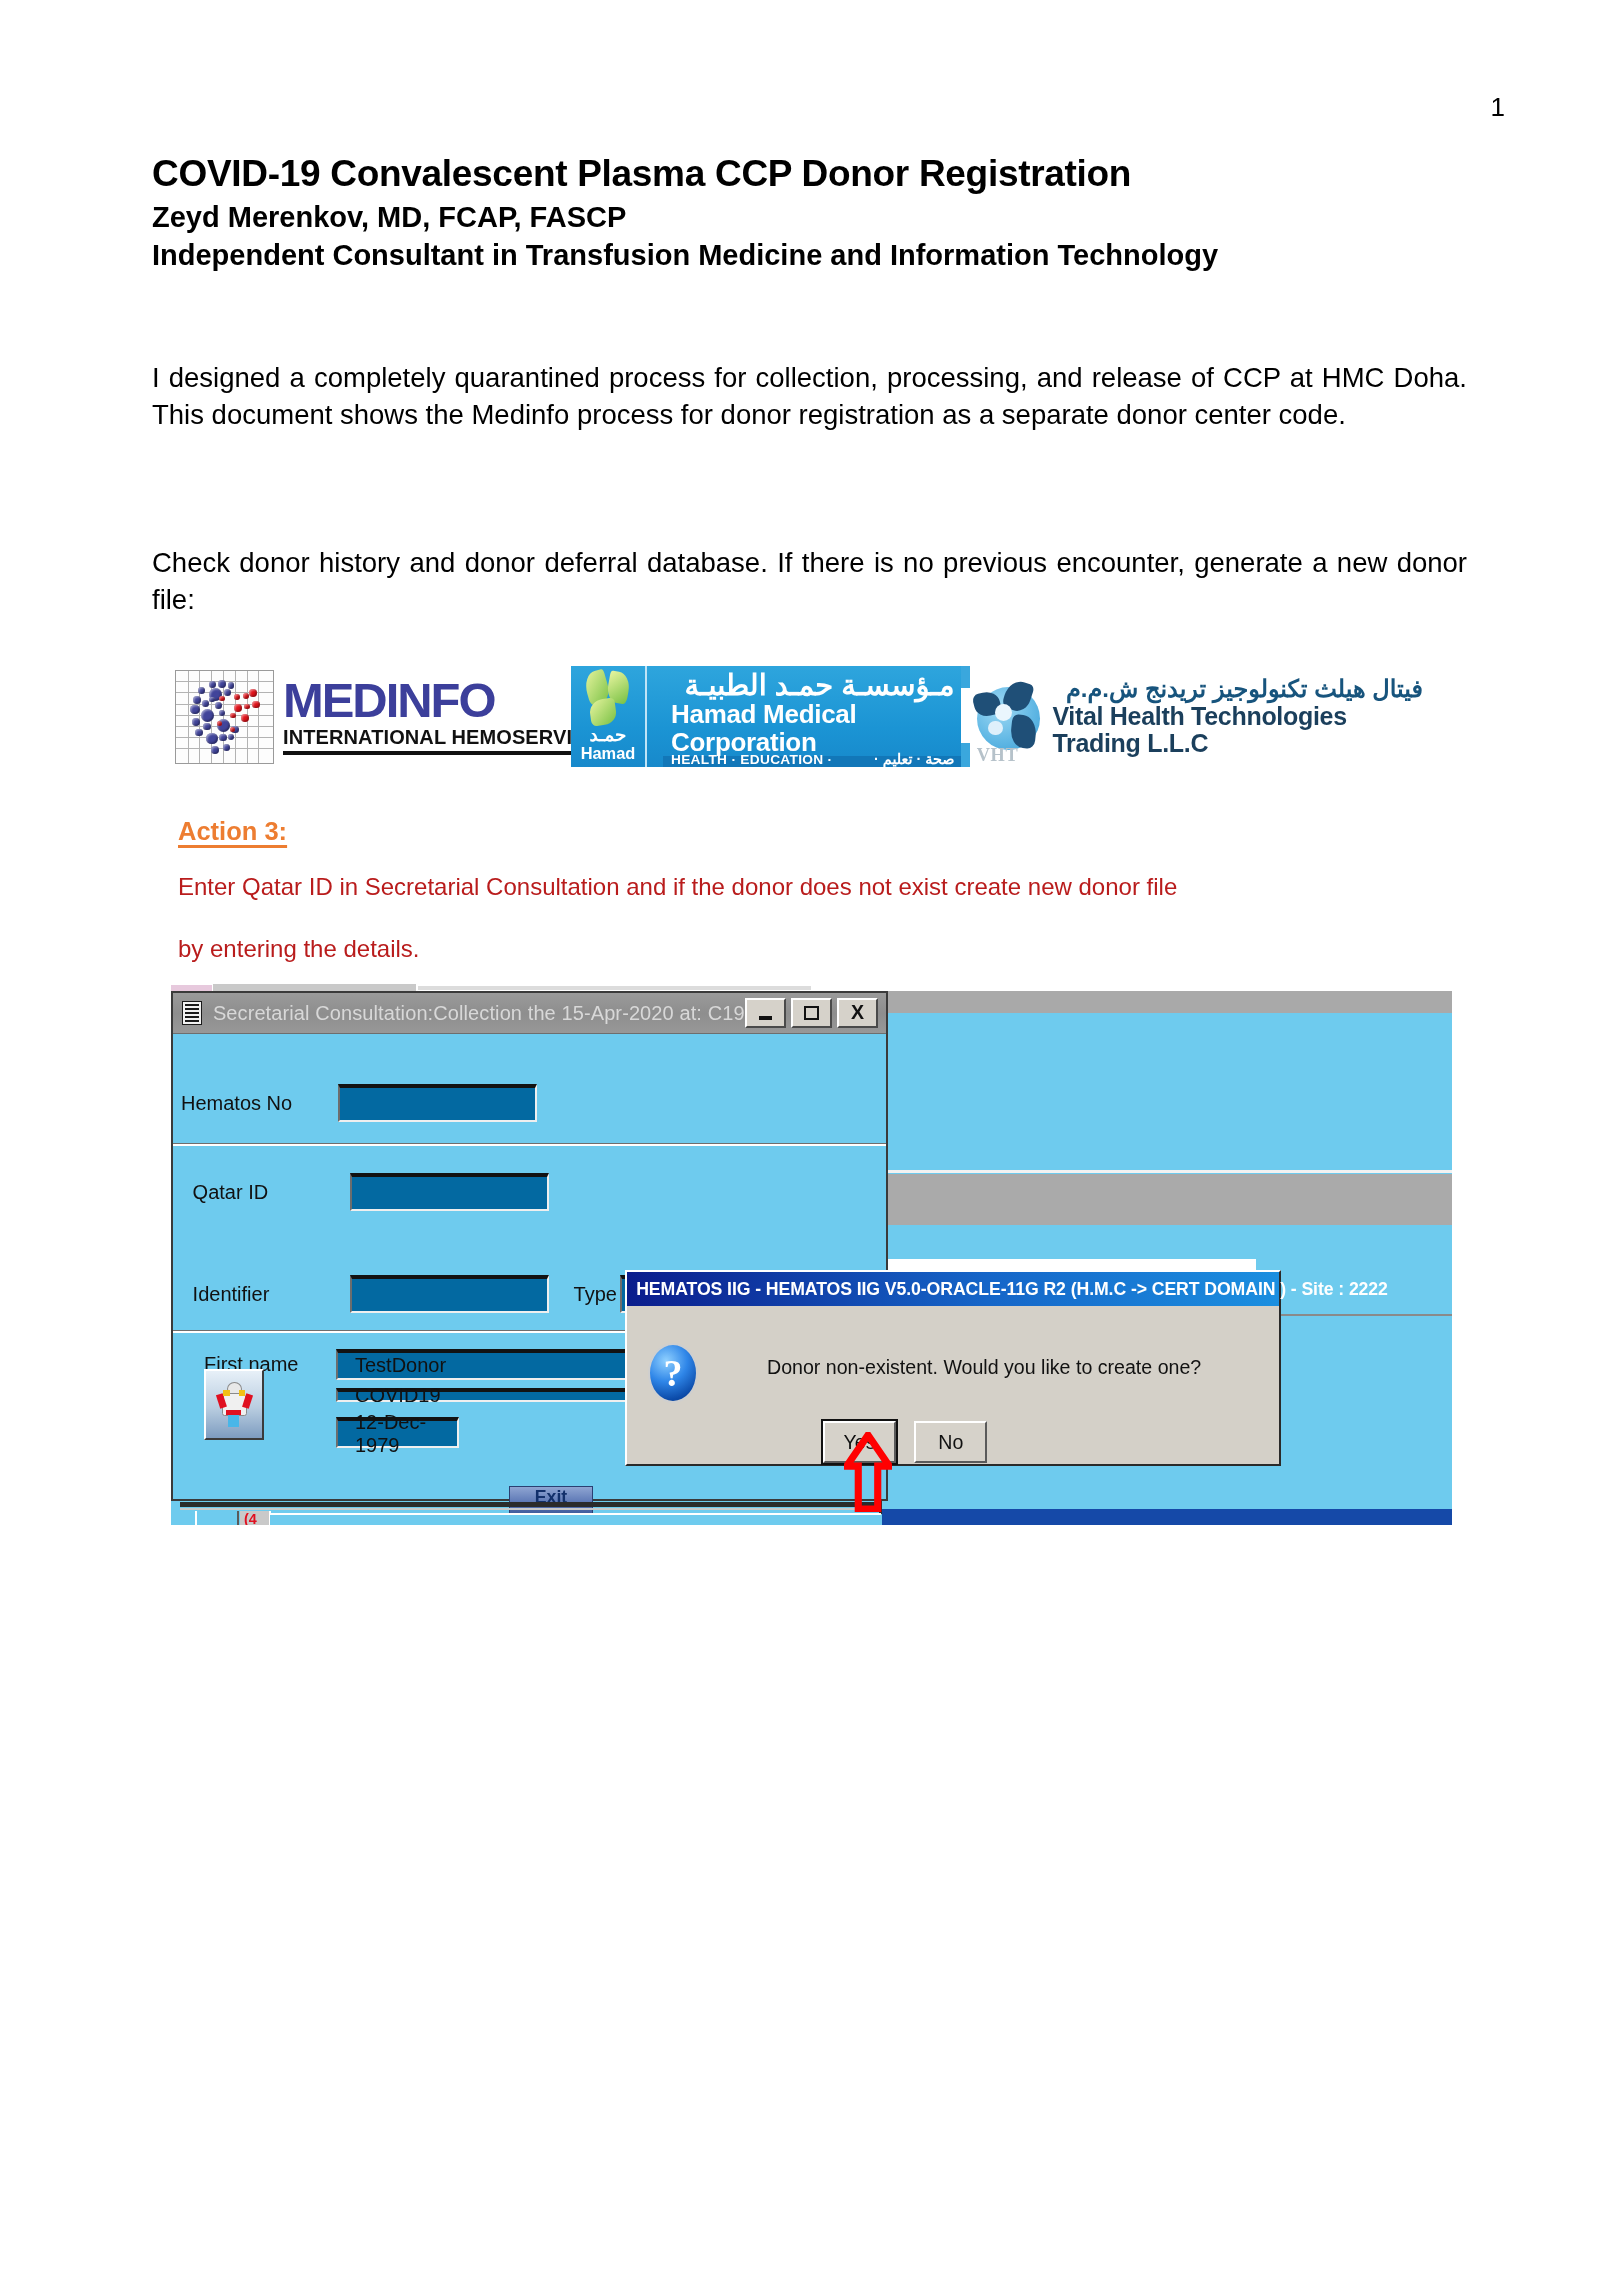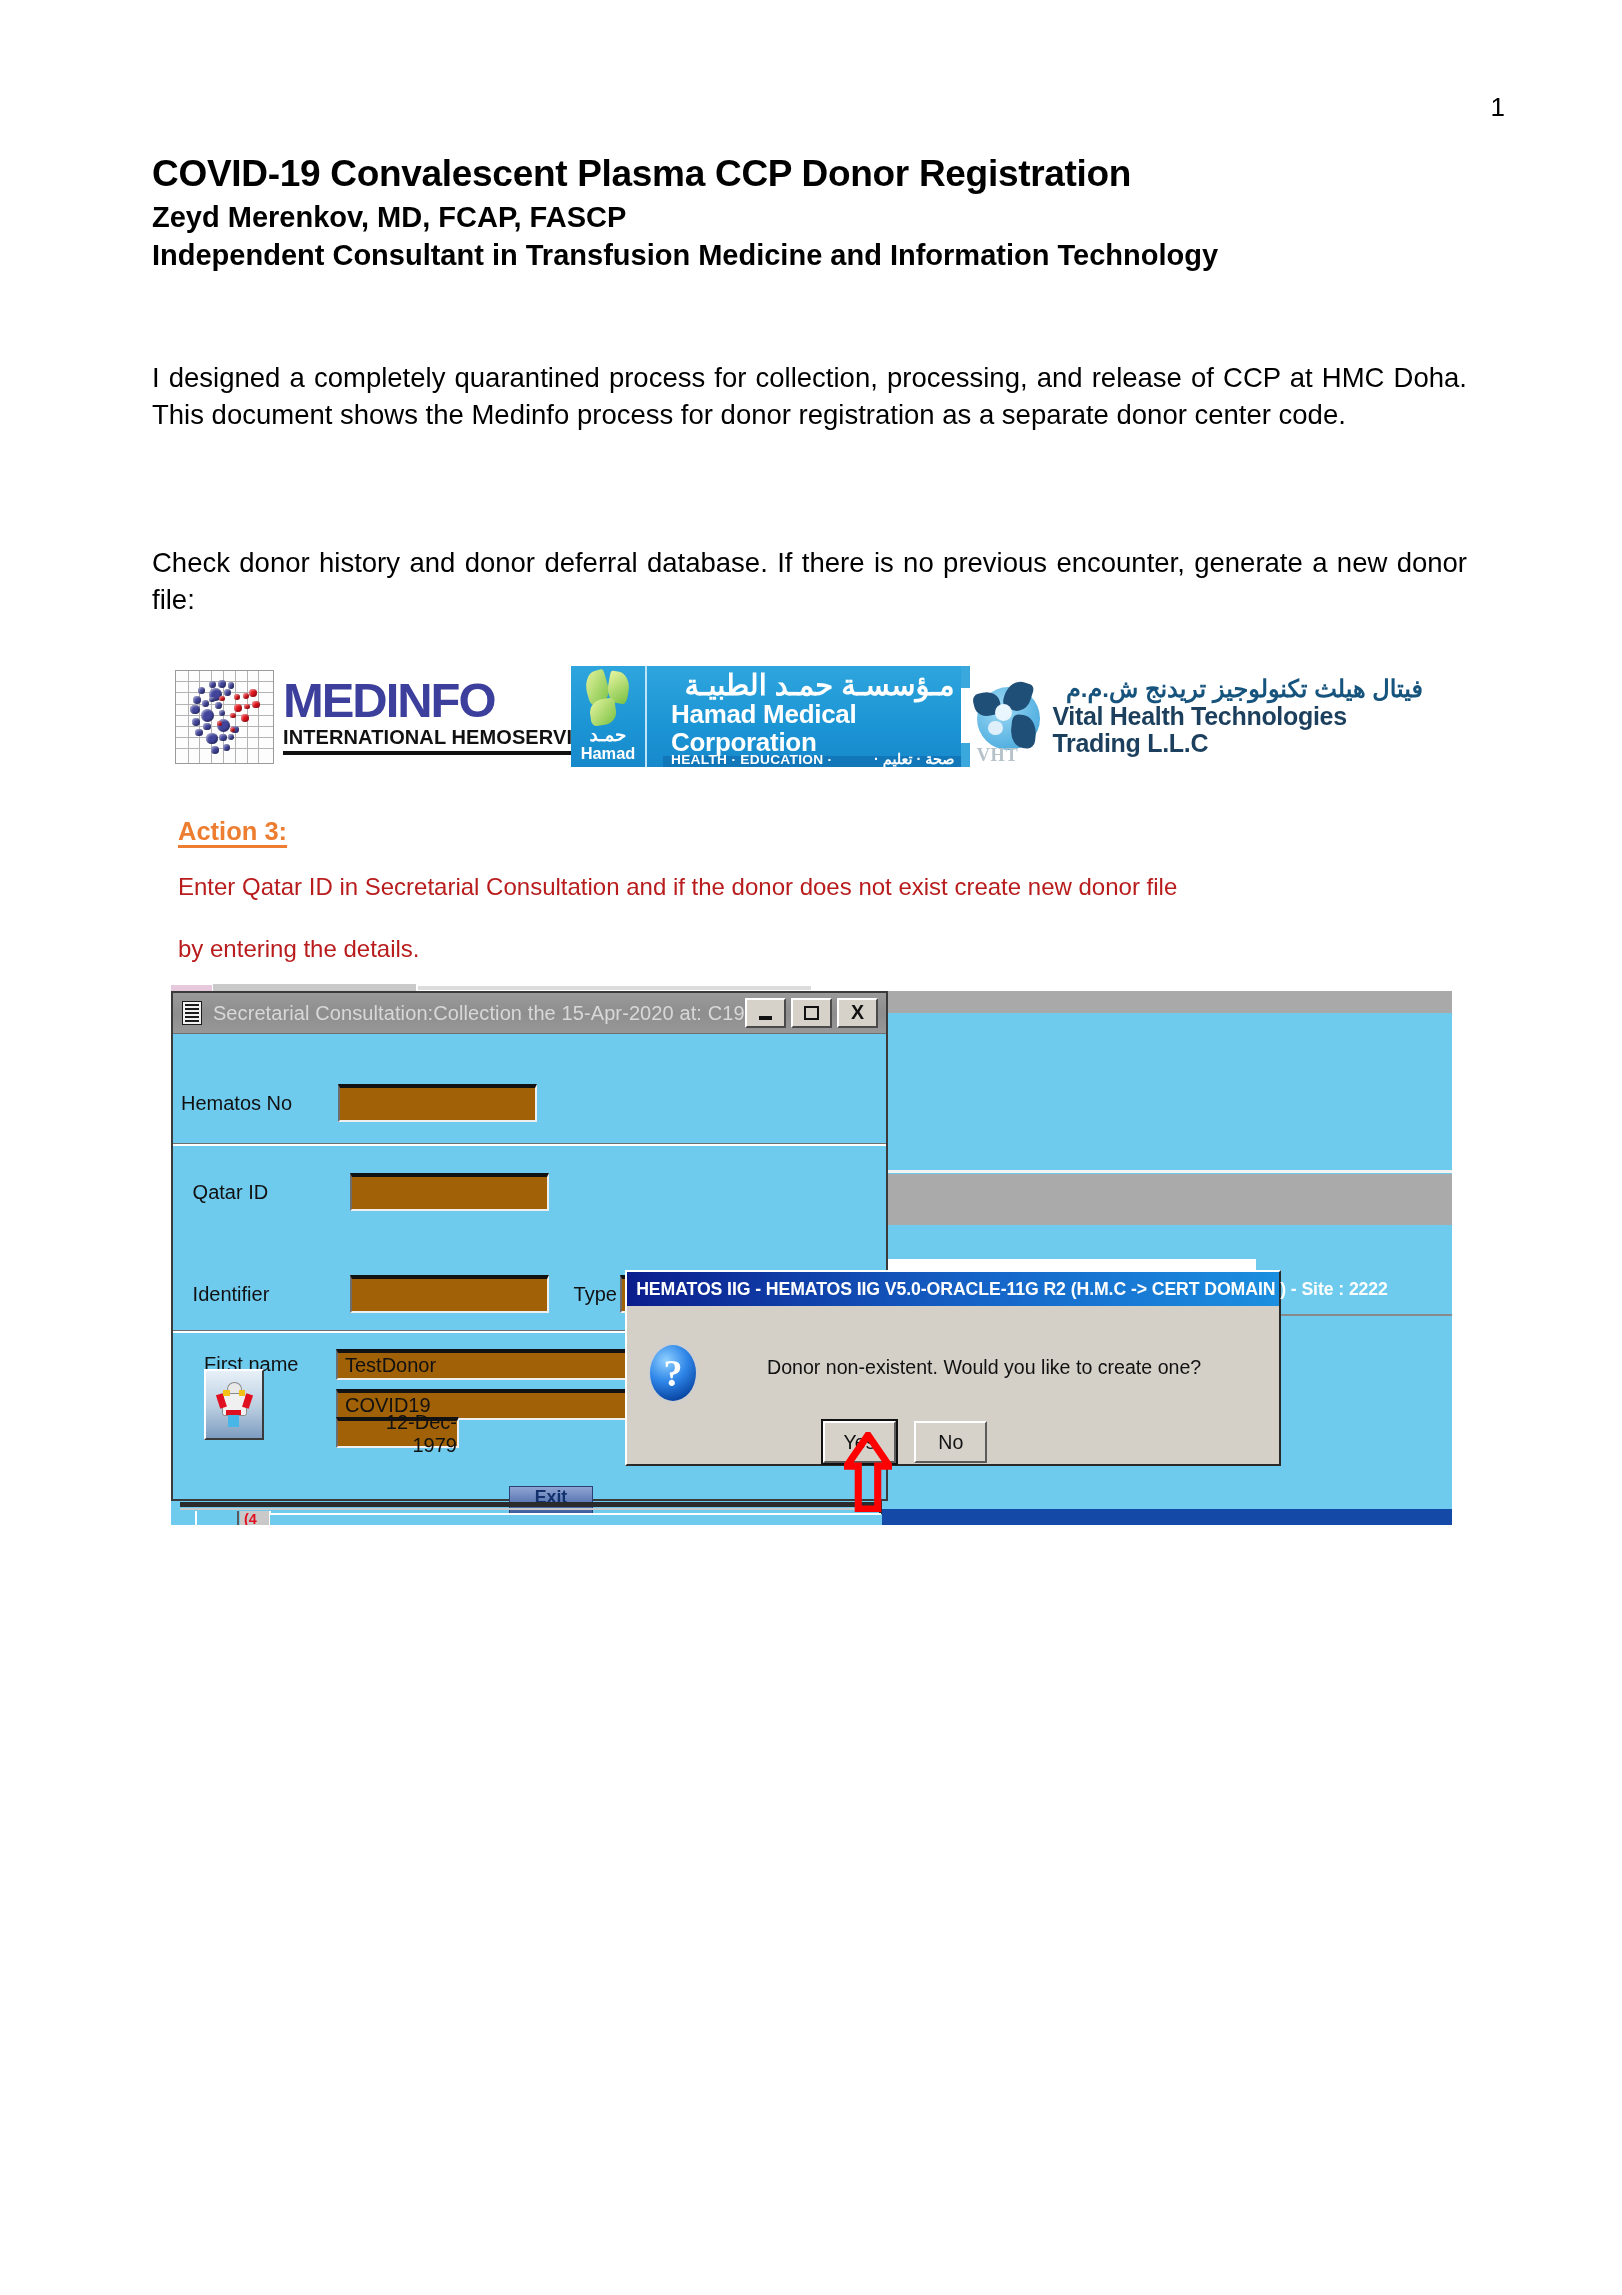--- a/index.html
+++ b/index.html
@@ -342,29 +342,29 @@
 
   .win-body { position:relative; height:467px; }
 
   .sep {
     position:absolute; left:0; width:713px; height:2.6px;
     background:linear-gradient(180deg,#6e6e6e 0 1.3px,#ffffff 1.3px 2.6px);
   }
   .frow { position:absolute; display:flex; align-items:center; }
   .flabel { color:#111; font-size:20px; white-space:nowrap; }
   .fbox {
-    background:#a16207;
+    background:#0369a1;
     border-top:4.6px solid #121212;
     border-left:2px solid #6d6d6d;
     border-right:2px solid #efefef;
     border-bottom:2.6px solid #efefef;
     box-sizing:border-box;
     display:flex; align-items:center;
-    padding-left:7px;
-    color:#111; font-size:20px;text-align:right;
+    padding-left:17px;
+    color:#111; font-size:20px;
   }
   .fbox.combo { position:relative; padding-right:30px; }
   .combo-arrow {
     position:absolute; right:2px; top:2px; bottom:2px; width:25px;
     background:#d6d2ca;
     border:2px solid;
     border-color:#ffffff #4a4a4a #4a4a4a #ffffff;
     box-sizing:border-box;
     display:flex; align-items:center; justify-content:center;
   }
@@ -647,21 +647,21 @@
         </div>
         <div class="sep" style="top:296px"></div>
 
         <div class="frow" style="left:31px;top:315px;">
           <span class="flabel" style="width:132px">First name</span>
           <span class="fbox" style="width:357px;height:31px;">TestDonor</span>
         </div>
 
         <div class="frow" style="left:31px;top:349px;">
           <span class="flabel" style="width:132px">Name</span>
-          <span class="fbox" style="width:357px;height:31px;margin-top:6px;">COVID19</span>
+          <span class="fbox" style="width:357px;height:14px;">COVID19</span>
         </div>
 
         <div class="frow" style="left:31px;top:383px;">
           <span class="flabel" style="width:132px">DOB</span>
           <span class="fbox" style="width:123px;height:31px;">12-Dec-1979</span>
         </div>
 
         <div class="photo-btn">
           <span class="photo-glyph">
             <i style="left:10.5px;top:1.3px;width:13px;height:11.8px;background:#e8e8e8;border:1.3px solid #8a8a8a;border-radius:50%;"></i>

